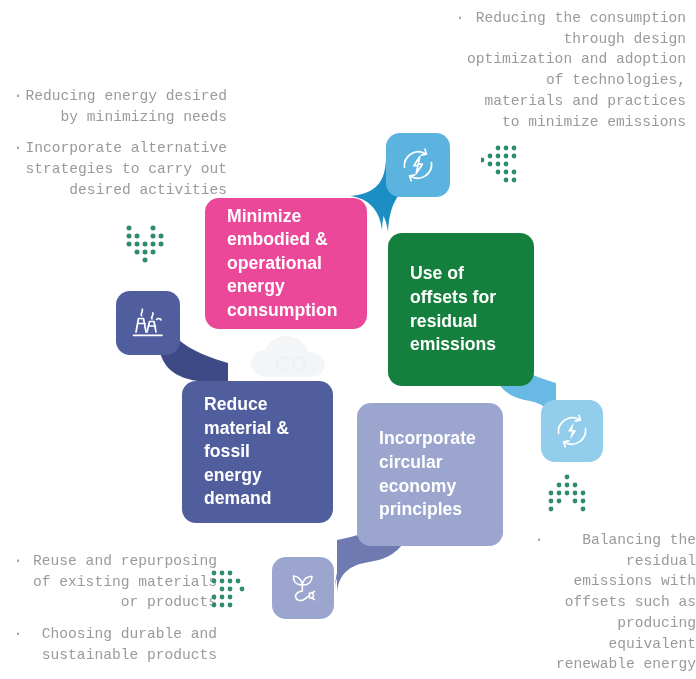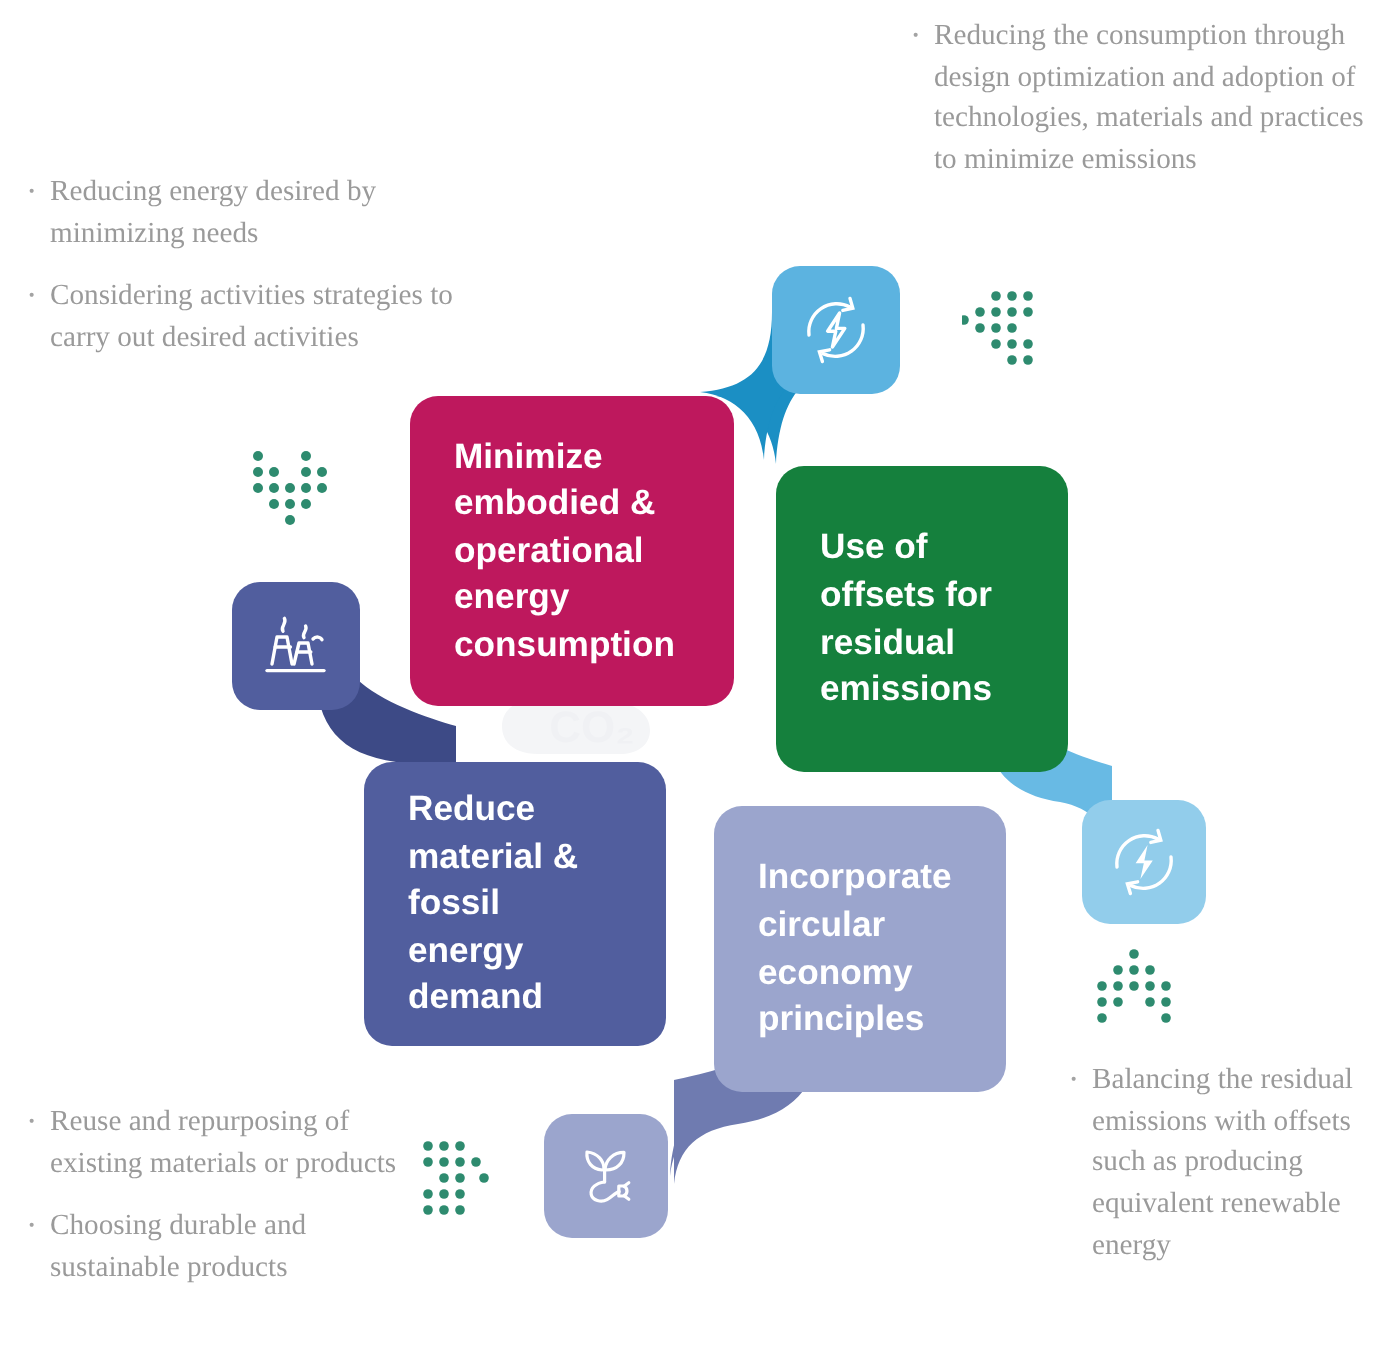--- a/index.html
+++ b/index.html
@@ -19,21 +19,22 @@
     left: 0; top: 0;
     width: 696px; height: 679px;
   }
 
   
   .notes {
     position: absolute;
     color: #9a9a9a;
     font-size: 14.6px;
     line-height: 1.42;
-    font-family: Liberation Serif, serif;
+    font-family: Liberation Mono, monospace;
+    text-align: right;
   }
   .notes ul {
     margin: 0; padding: 0; list-style: none;
   }
   .notes li {
     position: relative;
     padding-left: 13px;
     margin-bottom: 11px;
   }
   .notes li:last-child { margin-bottom: 0; }
@@ -83,22 +84,22 @@
     font-size: 17.6px;
     line-height: 1.34;
     display: flex;
     align-items: center;
     z-index: 5;
     font-family: "Liberation Sans", "DejaVu Sans", sans-serif;
   }
   .card .card-text { padding: 0 22px; display: block; width: 100%; }
 
   #card-minimize {
-    left: 205px; top: 198px; width: 162px; height: 155px;
-    background: #be185d;
+    left: 205px; top: 198px; width: 162px; height: 131px;
+    background: #ec4899;
   }
   #card-offsets {
     left: 388px; top: 233px; width: 146px; height: 153px;
     background: #15803d;
   }
   #card-reduce {
     left: 182px; top: 381px; width: 151px; height: 142px;
     background: #515e9e;
   }
   #card-circular {
@@ -311,21 +312,21 @@
         <path d="M27.4 26 L29.6 26 A2.6 2.6 0 0 1 29.6 31 L27.4 31 Z"></path>
         <path d="M30.2 26 L32.4 24.4"></path>
         <path d="M30.2 31 L32.4 32.6"></path>
       </g>
     </svg>
   </div>
 
   <div class="notes" id="notes-top-left">
     <ul>
       <li>Reducing energy desired by minimizing  needs</li>
-      <li>Considering activities strategies to carry out desired activities</li>
+      <li>Incorporate alternative strategies to carry out desired activities</li>
     </ul>
   </div>
 
   <div class="notes" id="notes-top-right">
     <ul>
       <li>Reducing the consumption through design optimization and adoption of technologies, materials and practices to minimize emissions</li>
     </ul>
   </div>
 
   <div class="notes" id="notes-bot-right">

